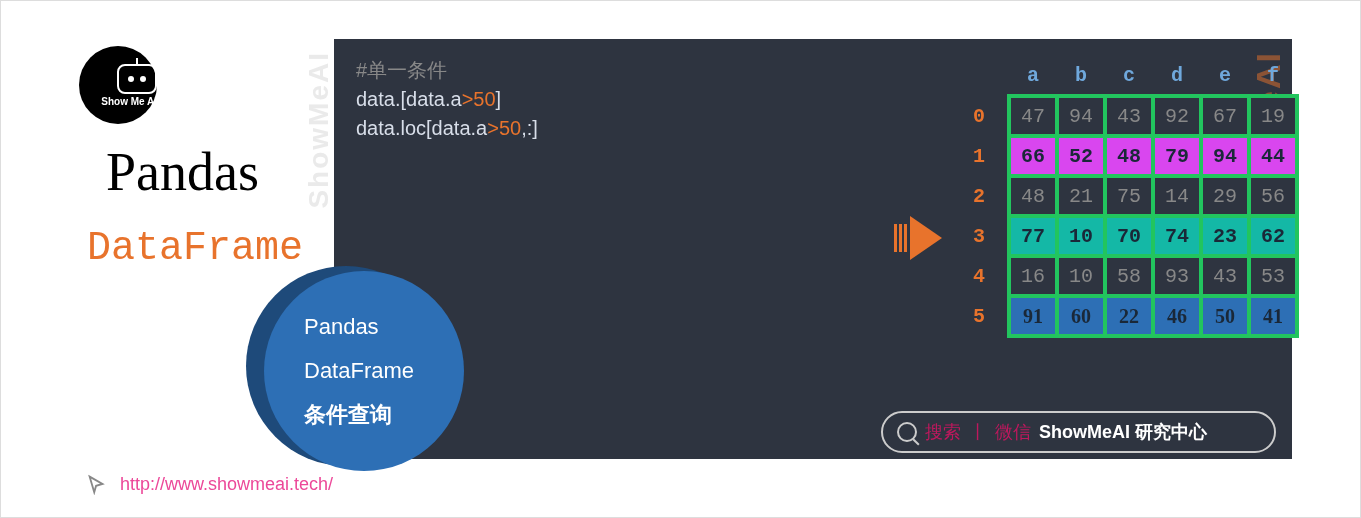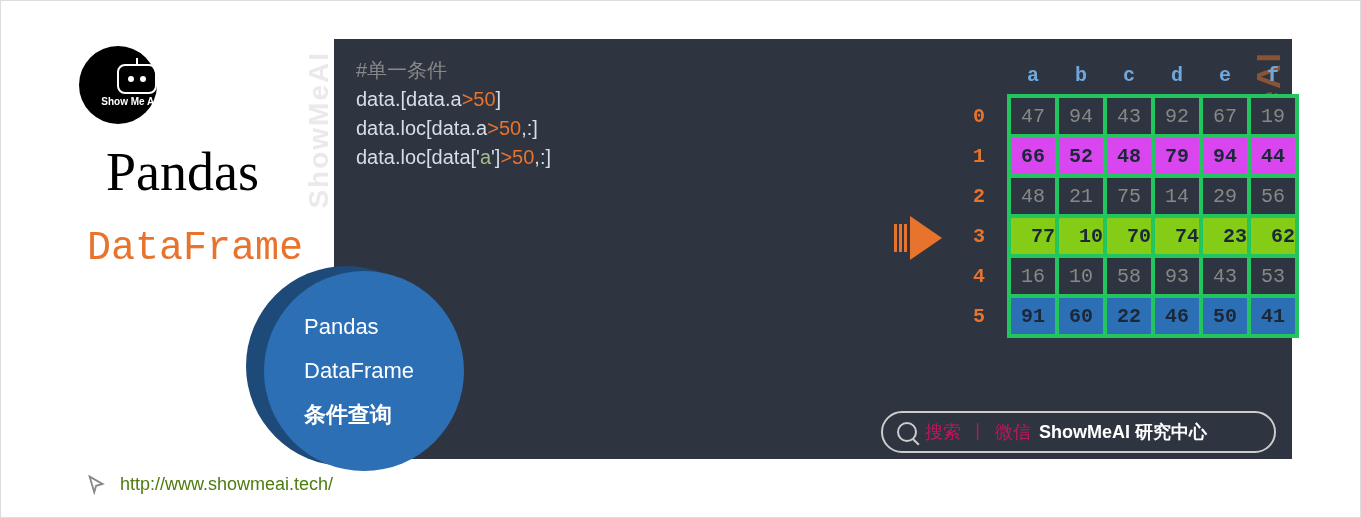--- a/index.html
+++ b/index.html
@@ -192,22 +192,22 @@
     }
     .dataframe-table th.row-head {
       color: #e8732c;
       font-weight: bold;
       border: none;
       padding-right: 10px;
     }
     .dataframe-table th.corner { border: none; }
     .row-dim td { color: #888; background: #2e3440; }
     .row-light td { background: #d946ef; color: #1a2838; font-weight: bold; }
-    .row-teal td { background: #84cc16; color: #1a2838; font-weight: bold; text-align: right; }
-    .row-blue td { background: #2d6fb5; color: #1a2838; font-weight: bold; }
+    .row-teal td { background: #14b8a6; color: #1a2838; font-weight: bold; }
+    .row-blue td { background: #2d6fb5; color: #1a2838; font-weight: bold; font-family: Liberation Serif, serif; }
     .search-pill {
       position: absolute;
       left: 880px;
       top: 410px;
       width: 395px;
       height: 42px;
       border: 2px solid #ccc;
       border-radius: 24px;
       display: flex;
       align-items: center;
@@ -229,21 +229,21 @@
       background: #ccc;
       bottom: -6px; right: -2px;
       transform: rotate(-45deg);
     }
     .search-pill .thin { color: #be185d; }
     .search-pill .bold { font-weight: bold; }
     .footer {
       position: absolute;
       left: 85px;
       top: 472px;
-      color: #4d7c0f;
+      color: #ec4899;
       font-size: 18px;
       display: flex;
       align-items: center;
       gap: 12px;
     }
     .cursor-icon {
       width: 22px; height: 22px;
       position: relative;
     }
     .cursor-icon svg { width: 100%; height: 100%; }
@@ -274,21 +274,20 @@
     <div>Pandas</div>
     <div>DataFrame</div>
     <div class="bold">条件查询</div>
   </div>
 </div>
 
 <div class="code-block">
   <div class="code-comment">#单一条件</div>
   <div><span>data.[data.a</span><span class="code-orange">&gt;</span><span class="code-orange">50</span><span>]</span></div>
   <div><span>data.loc[data.a</span><span class="code-orange">&gt;</span><span class="code-orange">50</span><span>,:]</span></div>
-  <div><span>data.loc[data['</span><span class="code-string">a</span><span>']</span><span class="code-orange">&gt;</span><span class="code-orange">50</span><span>,:]</span></div>
 </div>
 
 <div class="arrow">
   <div class="arrow-lines">
       <span></span>
       <span></span>
       <span></span>
     </div>
   <div class="arrow-head"></div>
 </div>

